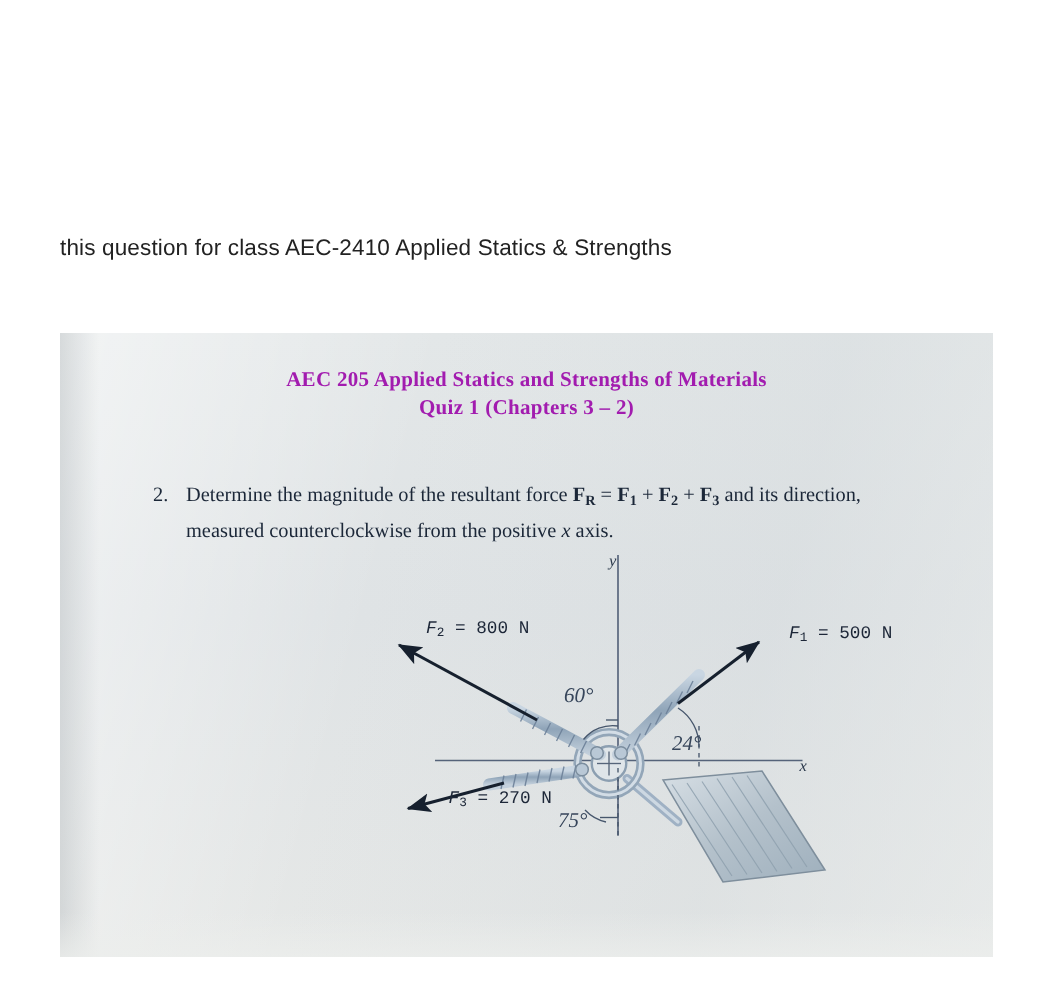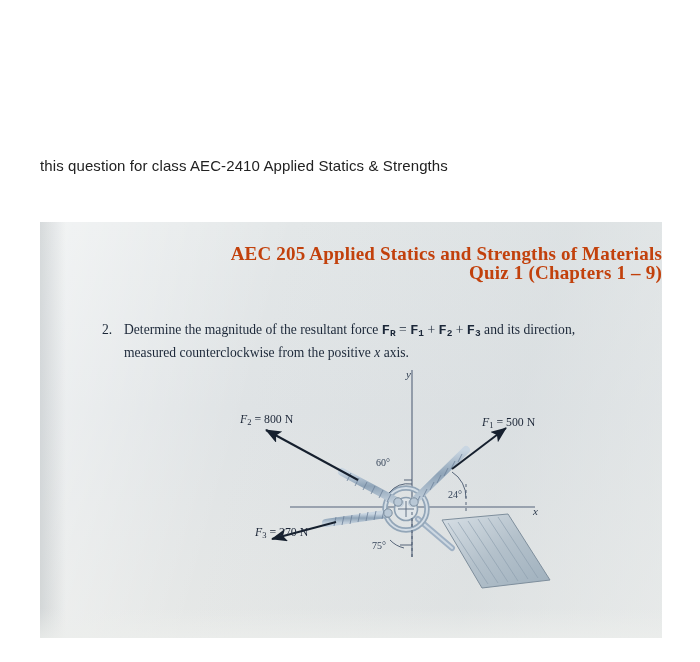--- a/index.html
+++ b/index.html
@@ -55,26 +55,26 @@
     position: absolute;
     left: 0; right: 0; bottom: 0; height: 30px;
     background: linear-gradient(0deg, rgba(236,238,236,0.75), rgba(236,238,236,0));
   }
 
   
   #doc-heading {
     position: absolute;
     left: 0; right: 0;
     top: 22px;
-    text-align: right;
+    text-align: center;
     font-family: "Liberation Serif", serif;
     font-weight: bold;
-    font-size: 19px;
+    font-size: 14px;
     line-height: 19px;
-    color: #c2410c;
+    color: #a21caf;
     letter-spacing: 0.2px;
   }
   #doc-heading .line2 { display: block; }
 
   
   #problem-block {
     position: absolute;
     left: 62px;
     top: 98px;
     width: 500px;
@@ -91,59 +91,60 @@
     font-size: 13.6px;
     color: #1b2738;
   }
   #problem-text {
     margin-left: 22px;
     display: block;
   }
   .vec {
     font-weight: bold;
     font-style: normal;
-    font-family: Liberation Mono, monospace;
   }
   .vec sub, .sub {
     font-size: 9.5px;
     vertical-align: -0.25em;
     font-weight: bold;
   }
   .ital { font-style: italic; }
 
   
   #figure {
     position: absolute;
     left: 150px;
     top: 140px;
     width: 420px;
     height: 250px;
   }
   #figure svg { display: block; }
 
   .fig-label {
     position: absolute;
-    font-family: Liberation Serif, serif;
+    font-family: Liberation Mono, monospace;
     font-size: 11.8px;
     color: #1d2738;
     white-space: nowrap;
+    margin-left: 44px;
   }
   .fig-label .sub { font-weight: normal; font-size: 8.5px; }
   .fig-label i { font-style: italic; }
 
   #label-f2 { left: 50px;  top: 50px; }
   #label-f1 { left: 292px; top: 53px; }
   #label-f3 { left: 65px;  top: 163px; }
 
   .angle-label {
     position: absolute;
     font-family: "Liberation Serif", serif;
-    font-size: 10px;
+    font-size: 14px;
     color: #36455a;
     white-space: nowrap;
+    font-style: italic;
   }
   #angle-60 { left: 186px; top: 95px; }
   #angle-45 { left: 258px; top: 127px; }
   #angle-75 { left: 182px; top: 178px; }
 
   .axis-label {
     position: absolute;
     font-family: "Liberation Serif", serif;
     font-style: italic;
     font-size: 11px;
@@ -158,21 +159,21 @@
 <div id="question-prompt">this question for class AEC-2410 Applied Statics &amp; Strengths</div>
 
 <div id="quiz-photo">
 
   <div id="photo-paper"></div>
   <div id="photo-shadow-left"></div>
   <div id="photo-shadow-bottom"></div>
 
   <div id="doc-heading">
     <span class="line1">AEC 205 Applied Statics and Strengths of Materials</span>
-    <span class="line2">Quiz 1 (Chapters 1 – 9)</span>
+    <span class="line2">Quiz 1 (Chapters 3 – 2)</span>
   </div>
 
   <div id="problem-block">
     <span id="problem-number">2.</span>
     <span id="problem-text"><span>Determine the magnitude of the resultant force </span><span class="vec"><span>F</span><sub>R</sub></span><span> = </span><span class="vec"><span>F</span><sub>1</sub></span><span> + </span><span class="vec"><span>F</span><sub>2</sub></span><span> + </span><span class="vec"><span>F</span><sub>3</sub></span><span> and its direction, measured counterclockwise from the positive </span><span class="ital">x</span><span> axis.</span></span>
   </div>
 
   <div id="figure">
 
     <svg width="420" height="250" viewBox="0 0 420 250">

